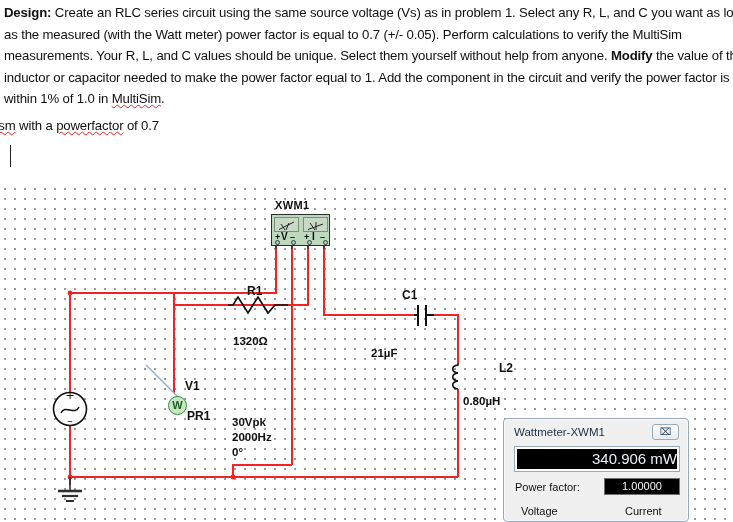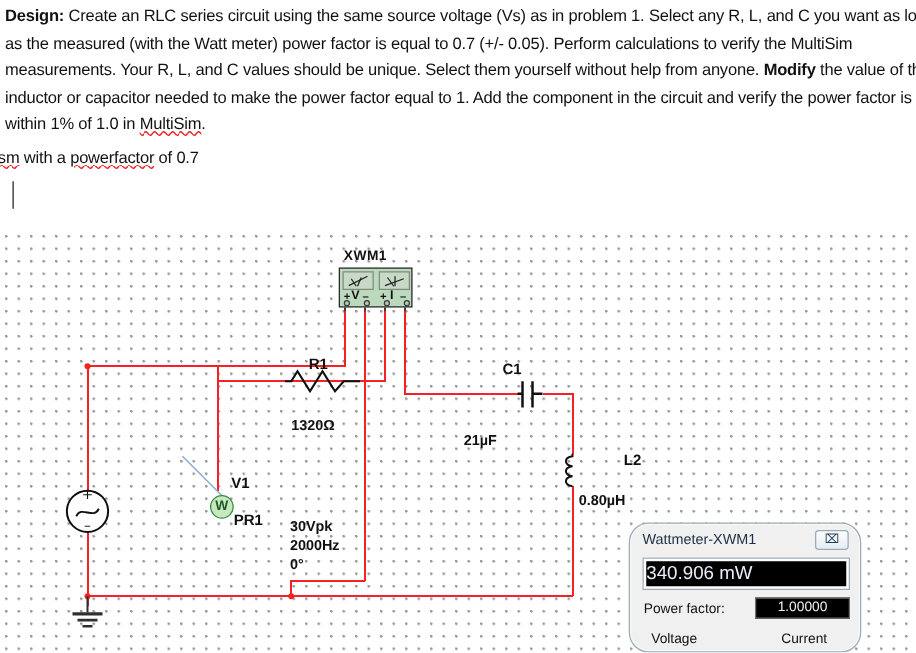--- a/index.html
+++ b/index.html
@@ -94,21 +94,21 @@
   .probe-mark{
     position:absolute;left:168px;top:211px;width:19px;height:19px;
     border-radius:50%;background:#c9e8c0;border:1.6px solid #2f8f3f;
     box-sizing:border-box;color:#1c5c28;font-size:11px;font-weight:bold;
     text-align:center;line-height:16px;
   }
 
   
   .wm-dialog{
     position:absolute;left:503px;top:418px;width:186px;height:104px;
-    background:#f0f0f0;border:1px solid #9aabb8;border-radius:16px;
+    background:#f0f0f0;border:1px solid #9aabb8;border-radius:4px;
     box-sizing:border-box;
     box-shadow:0 0 0 1px rgba(255,255,255,0.6) inset;
     overflow:hidden;
   }
   .wm-title{
     position:absolute;left:10px;top:7px;font-size:11.5px;color:#1c2f45;
     white-space:nowrap;
   }
   .wm-close{
     position:absolute;right:9px;top:5px;width:27px;height:16px;
@@ -117,21 +117,21 @@
     box-sizing:border-box;color:#24415e;font-size:10px;
     text-align:center;line-height:14px;cursor:pointer;
   }
   .wm-readout-frame{
     position:absolute;left:10px;top:27px;width:166px;height:26px;
     background:#ffffff;border:1px solid #9aabb8;box-sizing:border-box;
     padding:2px;
   }
   .wm-readout{
     width:100%;height:100%;background:#000000;color:#e9eef5;
-    font-size:15px;text-align:left;line-height:20px;box-sizing:border-box;
+    font-size:15px;text-align:right;line-height:20px;box-sizing:border-box;
   }
   .wm-pf-label{
     position:absolute;left:11px;top:62px;font-size:11px;color:#101010;
   }
   .wm-pf-value{
     position:absolute;left:100px;top:59px;width:76px;height:17px;
     background:#000000;border:1px solid #6e6e6e;box-sizing:border-box;
     color:#f2f2f2;font-size:11px;text-align:center;line-height:15px;
   }
   .wm-vlabel{position:absolute;left:17px;top:86px;font-size:11px;color:#101010;}

